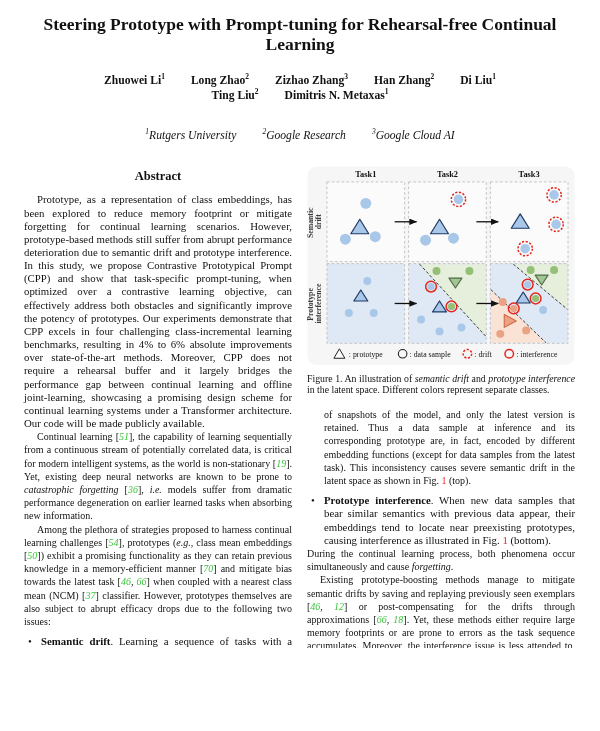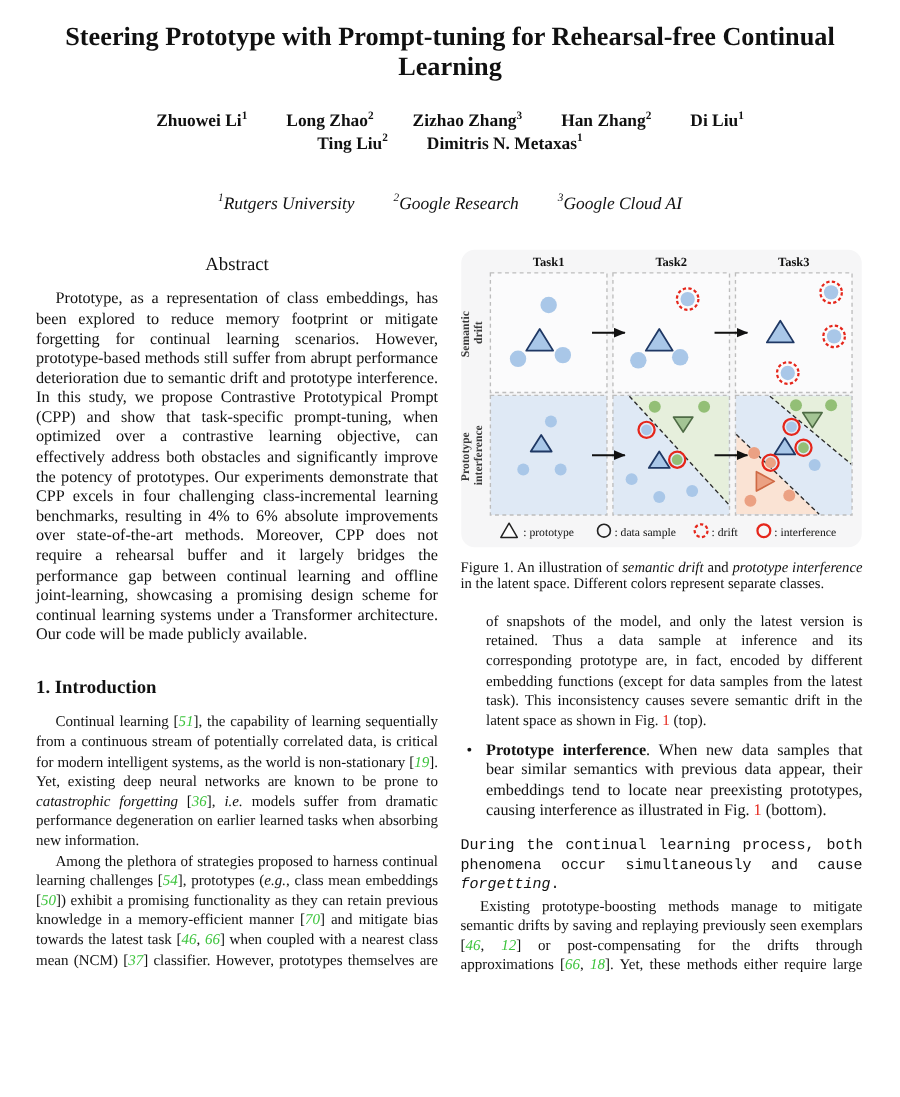--- a/index.html
+++ b/index.html
@@ -15,21 +15,21 @@
   }
   .author-row{text-align:center;font-size:11.6px;line-height:1.3;}
   .author-row.first{margin-top:19px;}
   .author{margin:0 13px;white-space:nowrap;font-weight:bold;}
   .author sup,.affiliation sup{font-size:7.5px;vertical-align:super;line-height:0;}
   .affil-row{text-align:center;font-size:11.6px;margin-top:26px;font-style:italic;}
   .affiliation{margin:0 13px;white-space:nowrap;}
   
   .columns{display:flex;gap:15px;padding:0 24px;margin-top:24px;}
   .col{width:268px;}
-  .abstract-heading{text-align:center;font-weight:normal;font-size:12.5px;margin:3px 0 9px;}
+  .abstract-heading{text-align:center;font-weight:bold;font-size:12.5px;margin:3px 0 9px;}
   .abstract-text{
     font-size:10.8px;line-height:13.15px;
     text-align:justify;text-indent:13px;margin:0;
   }
   .section-heading{font-size:12.5px;font-weight:bold;margin:21px 0 9px;}
   .para{font-size:10px;line-height:13.2px;text-align:justify;margin:0;}
   .para.indent{text-indent:13px;}
   .para.cont{margin-left:17px;}
   .bullet-item{display:flex;margin:7px 0 0 4px;font-size:10.8px;line-height:13.2px;}
   .bullet-marker{width:13px;flex:none;}
@@ -40,21 +40,21 @@
   .seg-fig{color:var(--figref,#e5261b);}
   .seg-cite,.seg-fig{cursor:pointer;}
   
   .figure-wrap{margin:0;}
   .figure-svg{display:block;width:268px;height:auto;}
   .fig-caption{
     font-size:9.8px;line-height:11.7px;text-align:justify;
     margin-top:7px;color:#111;
   }
   .right-body{margin-top:12px;}
-  .right-body .para.flush{margin-top:11px;font-family:Liberation Mono, monospace;}
+  .right-body .para.flush{margin-top:0;}
   
   .panel{fill:var(--panel,#f6f6f7);}
   .cell-top{fill:#fbfbfc;stroke:#bdbdbd;stroke-width:0.9;stroke-dasharray:2.6 2.3;}
   .cell-border{fill:none;stroke:#bdbdbd;stroke-width:0.9;stroke-dasharray:2.6 2.3;}
   .reg-blue{fill:var(--regblue,#dfe9f5);}
   .reg-green{fill:var(--reggreen,#e6efdc);}
   .reg-orange{fill:var(--regorange,#fae3d4);}
   .c-blue{fill:var(--blue,#a9c7e8);}
   .c-green{fill:var(--green,#93bf76);}
   .c-orange{fill:var(--orange,#eba183);}
@@ -80,21 +80,20 @@
 
   <div class="author-row first" id="author-row-0"><span class="author">Zhuowei Li<sup>1</sup></span><span class="author">Long Zhao<sup>2</sup></span><span class="author">Zizhao Zhang<sup>3</sup></span><span class="author">Han Zhang<sup>2</sup></span><span class="author">Di Liu<sup>1</sup></span></div>
   <div class="author-row" id="author-row-1"><span class="author">Ting Liu<sup>2</sup></span><span class="author">Dimitris N. Metaxas<sup>1</sup></span></div>
   <div class="affil-row" id="affil-row"><span class="affiliation"><sup>1</sup>Rutgers University</span><span class="affiliation"><sup>2</sup>Google Research</span><span class="affiliation"><sup>3</sup>Google Cloud AI</span></div>
 
   <div class="columns">
 
     <div class="col">
       <div class="abstract-heading">Abstract</div>
       <p class="abstract-text">Prototype, as a representation of class embeddings, has been explored to reduce memory footprint or mitigate forgetting for continual learning scenarios. However, prototype-based methods still suffer from abrupt performance deterioration due to semantic drift and prototype interference. In this study, we propose Contrastive Prototypical Prompt (CPP) and show that task-specific prompt-tuning, when optimized over a contrastive learning objective, can effectively address both obstacles and significantly improve the potency of prototypes. Our experiments demonstrate that CPP excels in four challenging class-incremental learning benchmarks, resulting in 4% to 6% absolute improvements over state-of-the-art methods. Moreover, CPP does not require a rehearsal buffer and it largely bridges the performance gap between continual learning and offline joint-learning, showcasing a promising design scheme for continual learning systems under a Transformer architecture. Our code will be made publicly available.</p>
-      <div class="section-heading">1. Introduction</div>
       <div id="left-paras">
           <p class="para indent">Continual learning [<span class="seg-cite">51</span>], the capability of learning sequentially from a continuous stream of potentially correlated data, is critical for modern intelligent systems, as the world is non-stationary [<span class="seg-cite">19</span>]. Yet, existing deep neural networks are known to be prone to <span class="seg-i">catastrophic forgetting</span> [<span class="seg-cite">36</span>], <span class="seg-i">i.e.</span> models suffer from dramatic performance degeneration on earlier learned tasks when absorbing new information.</p>
           <p class="para indent">Among the plethora of strategies proposed to harness continual learning challenges [<span class="seg-cite">54</span>], prototypes (<span class="seg-i">e.g.</span>, class mean embeddings [<span class="seg-cite">50</span>]) exhibit a promising functionality as they can retain previous knowledge in a memory-efficient manner [<span class="seg-cite">70</span>] and mitigate bias towards the latest task [<span class="seg-cite">46</span>, <span class="seg-cite">66</span>] when coupled with a nearest class mean (NCM) [<span class="seg-cite">37</span>] classifier. However, prototypes themselves are also subject to abrupt efficacy drops due to the following two issues:</p>
           <div class="bullet-item">
             <span class="bullet-marker">•</span>
             <div class="bullet-body"><span class="seg-b">Semantic drift</span>.  Learning a sequence of tasks with a unified model can be viewed as generating a sequence</div>
           </div>
         </div>
     </div>
 

